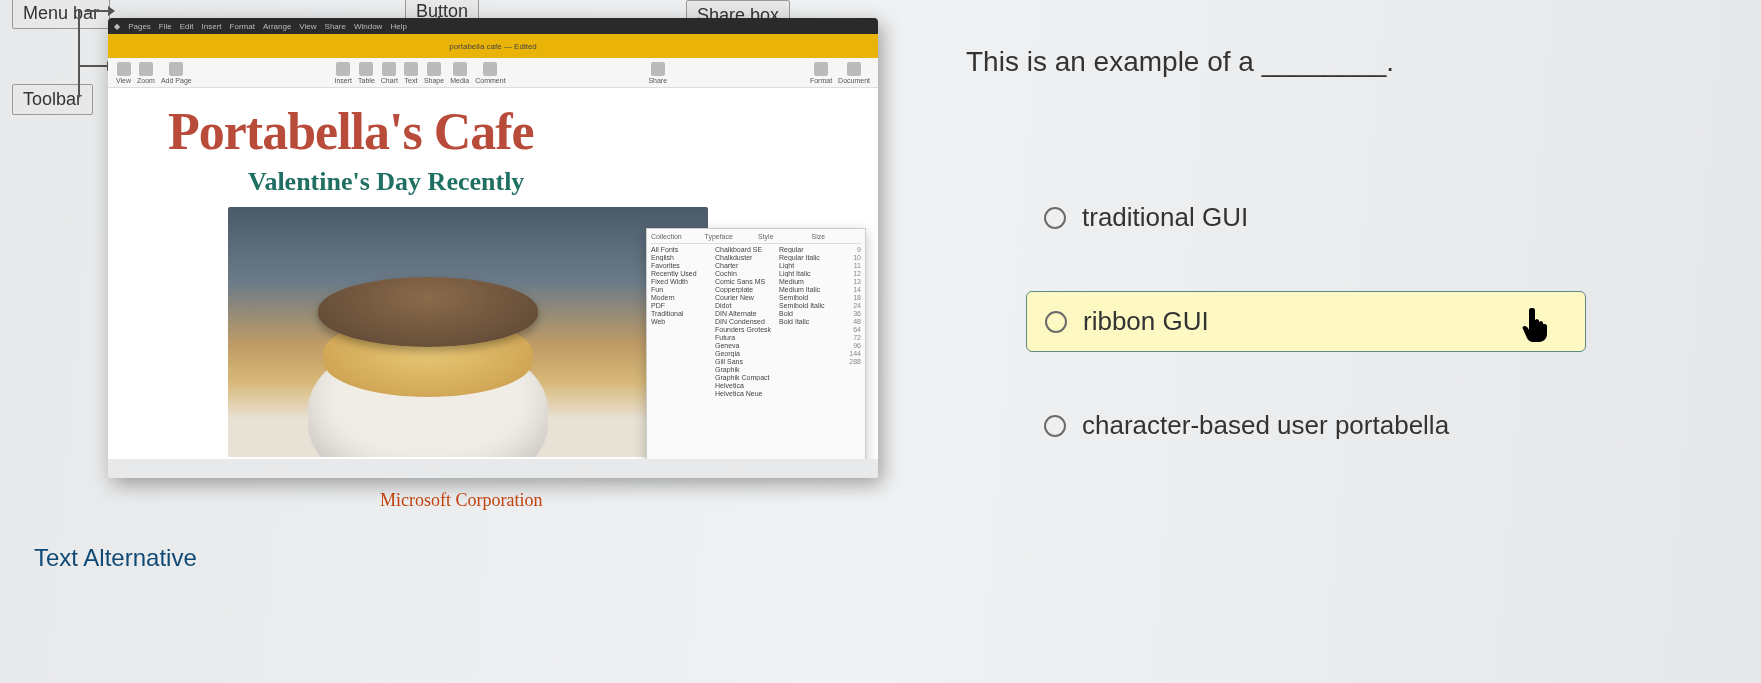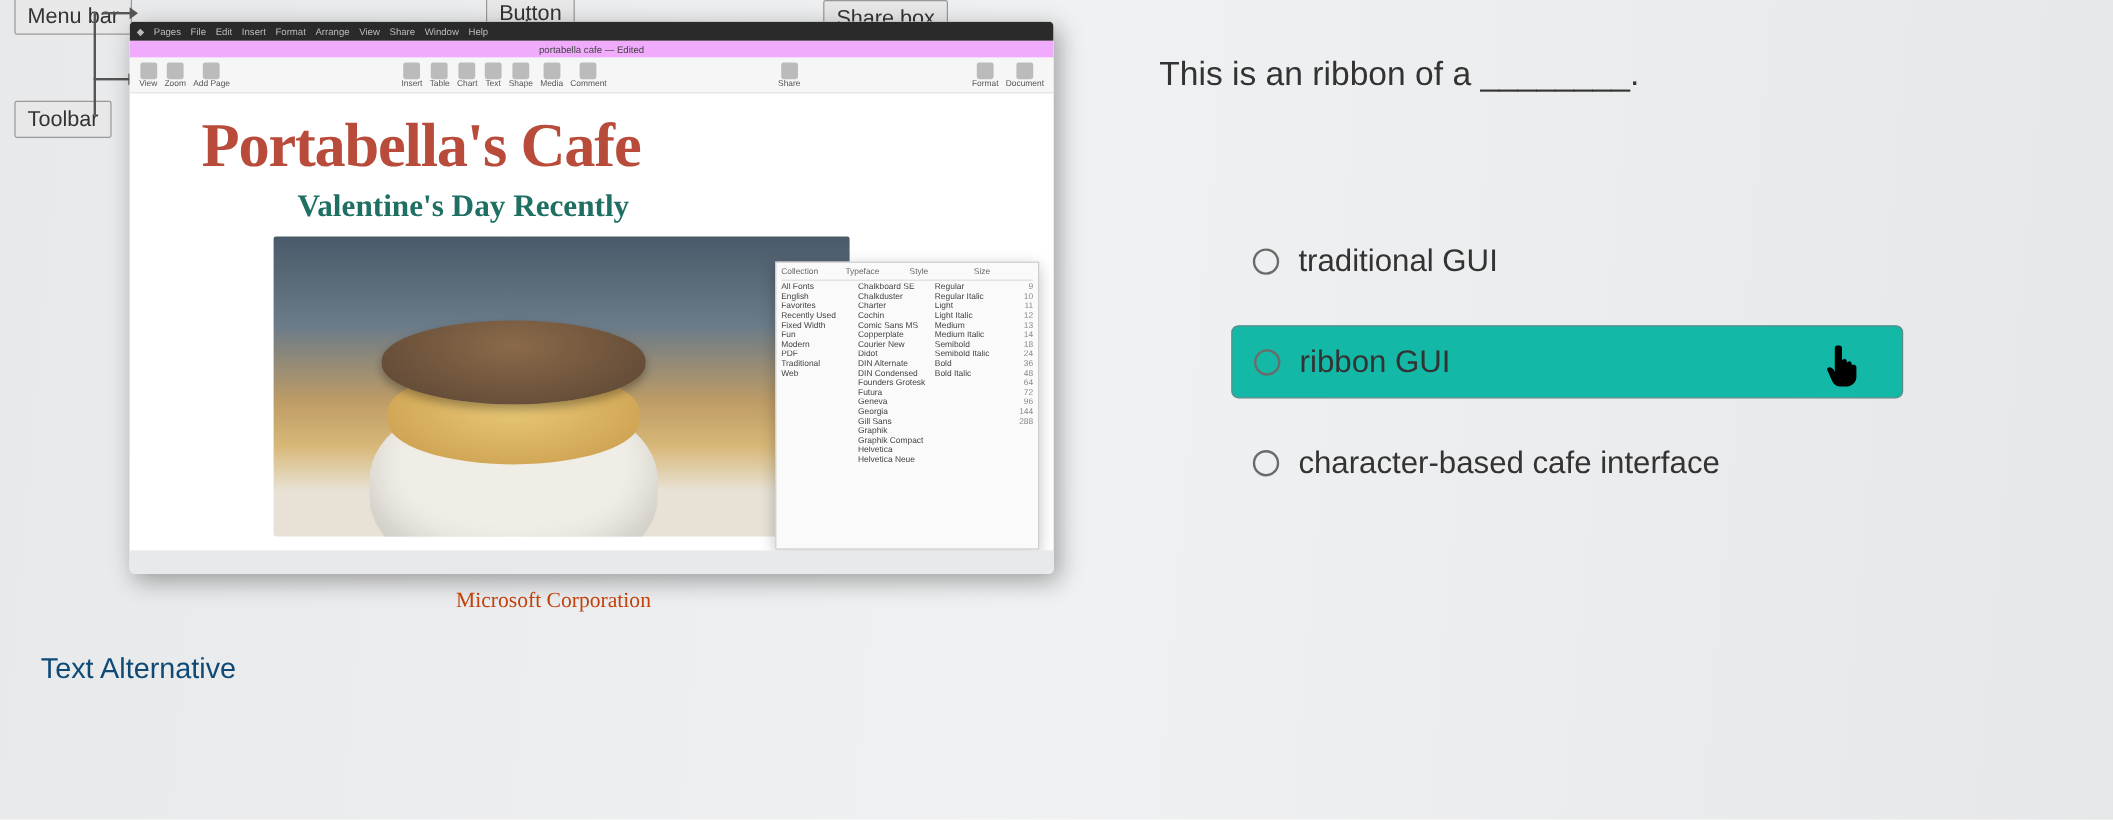--- a/index.html
+++ b/index.html
@@ -65,22 +65,22 @@
   .mac-menubar {
     height: 16px;
     background: #2a2a2a;
     display: flex;
     align-items: center;
     padding: 0 6px;
     gap: 8px;
   }
   .mac-menubar span { color: #bbb; font-size: 8px; }
   .title-tab {
-    height: 14px;
-    background: #f0abfc;
+    height: 24px;
+    background: #eab308;
     display: flex;
     align-items: center;
     justify-content: center;
     font-size: 8px;
     color: #444;
   }
   .toolbar-row {
     height: 30px;
     background: #f6f6f6;
     border-bottom: 1px solid #ddd;
@@ -218,42 +218,42 @@
   }
   .q-text {
     font-size: 28px;
     color: #333;
   }
   .options {
     margin-top: 110px;
     margin-left: 60px;
     display:flex;
     flex-direction:column;
-    gap: 24px;
+    gap: 44px;
   }
   .opt {
     display:flex;
     align-items:center;
     gap: 16px;
     font-size: 26px;
     color: #333;
     padding: 14px 18px;
     border-radius: 6px;
     width: 560px;
     cursor:pointer;
     position:relative;
   }
   .opt .radio {
     width: 22px; height: 22px;
     border: 2px solid #6b6b6b;
     border-radius: 50%;
     flex-shrink:0;
   }
   .opt.hover {
-    background: #14b8a6;
+    background: #fef9c3;
     border: 1px solid #5b8a86;
   }
   .cursor-hand {
     position:absolute;
     right: 30px;
     top: 12px;
     font-size: 34px;
     color:#000;
     pointer-events:none;
   }
@@ -436,31 +436,31 @@
     </div>
   </div>
   <div class="torn"></div>
 </div>
 
 <div class="credit">Microsoft Corporation</div>
 
 <a class="text-alt">Text Alternative</a>
 
 <div class="q-panel">
-  <div class="q-text">This is an ribbon of a ________.</div>
+  <div class="q-text">This is an example of a ________.</div>
   <div class="options">
     <div class="opt">
       <div class="radio"></div>
       <span>traditional GUI</span>
     </div>
     <div class="opt hover">
       <div class="radio"></div>
       <span>ribbon GUI</span>
       <svg class="cursor-hand" width="36" height="40" viewBox="0 0 36 40">
         <path d="M14 4c1 0 2 1 2 2v10l2-1c1 0 2 1 2 2v1l2-1c1 0 2 1 2 2v1l2 0c1 0 2 1 2 2v8c0 4-3 8-8 8h-6c-3 0-5-2-6-4l-4-9c-1-2 0-3 2-3 1 0 2 1 3 2l1 2V6c0-1 1-2 2-2z" fill="#000"></path>
       </svg>
     </div>
     <div class="opt">
       <div class="radio"></div>
-      <span>character-based cafe interface</span>
+      <span>character-based user portabella</span>
     </div>
   </div>
 </div>
 
 </body></html>

